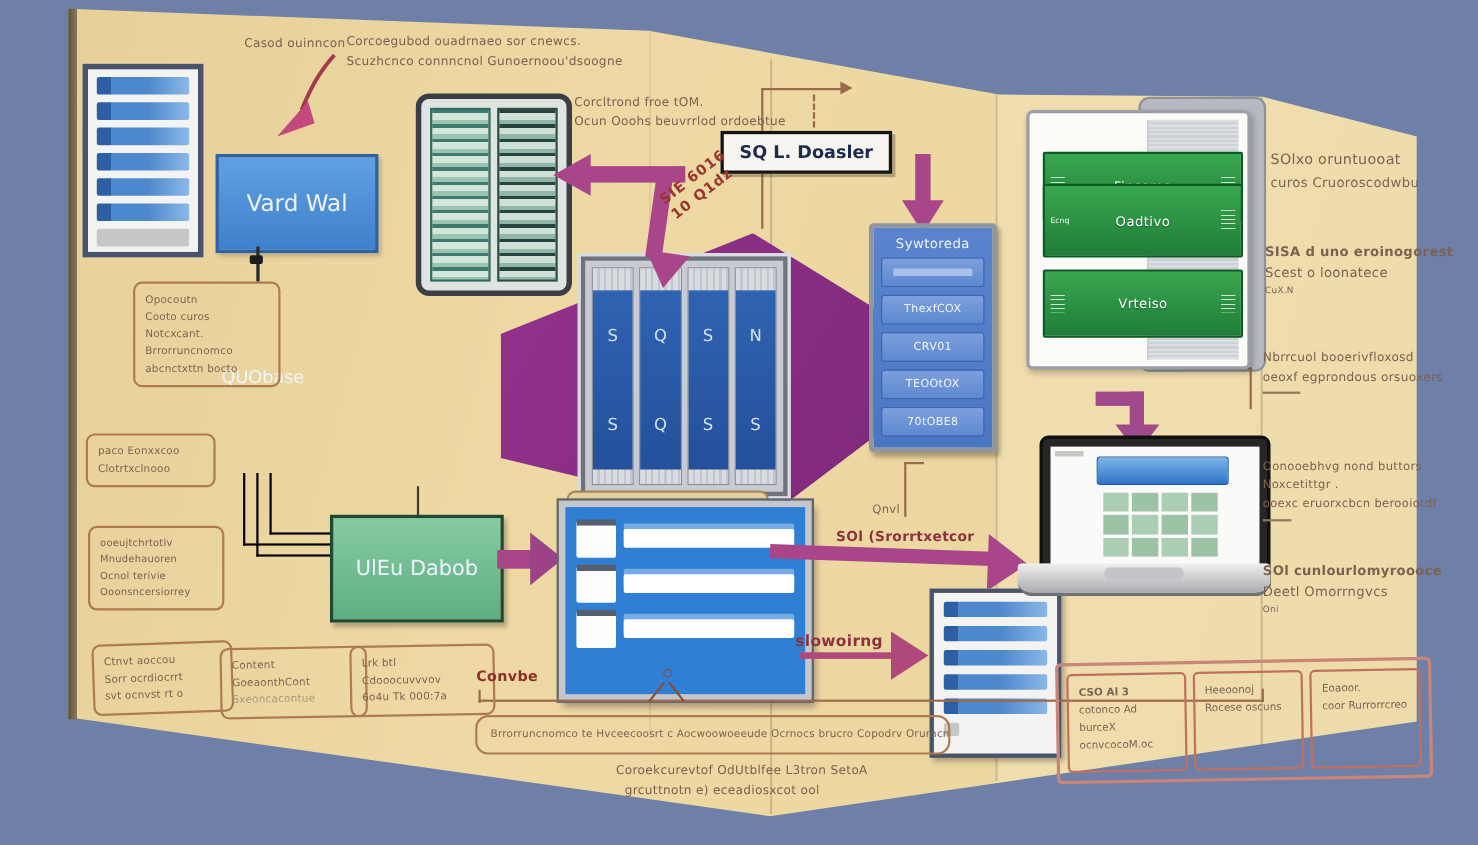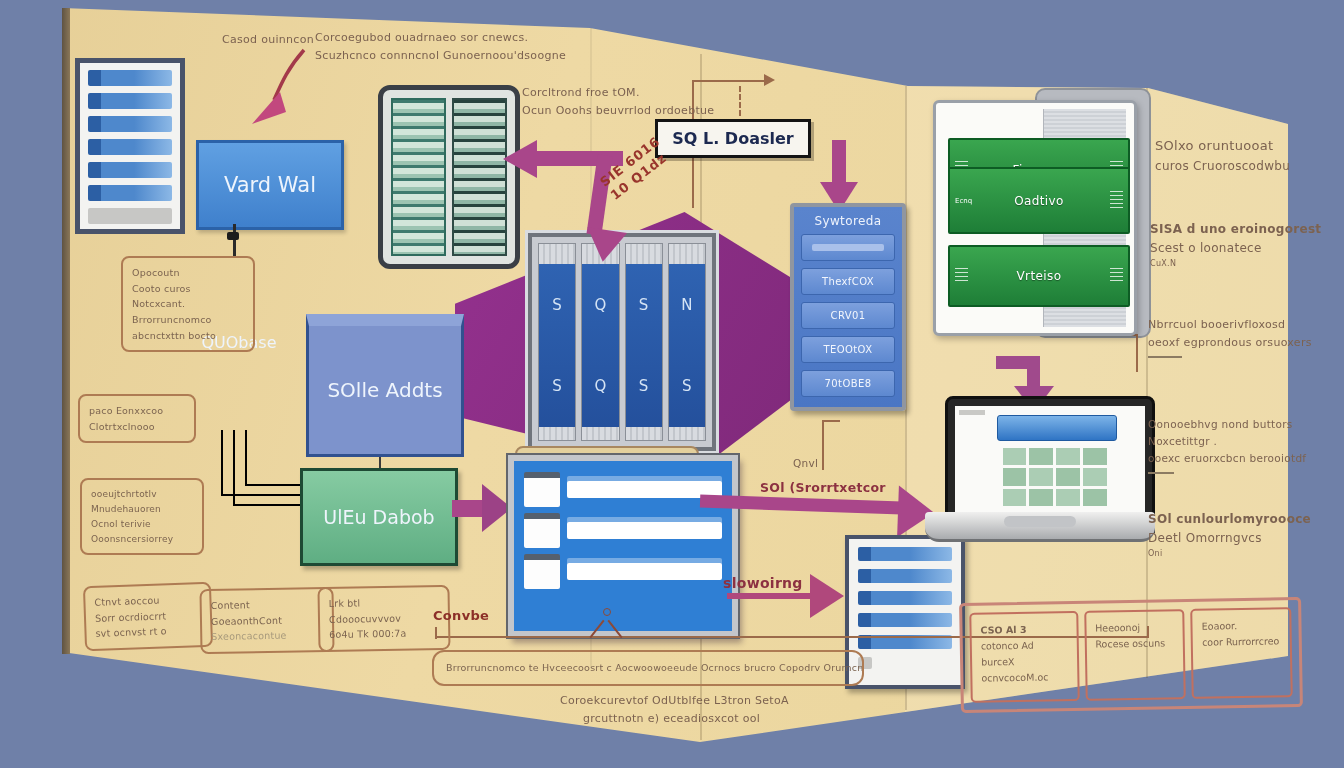--- a/index.html
+++ b/index.html
@@ -210,24 +210,20 @@
 
   <div class="note-box" style="left:78px;top:256px;width:112px;z-index:5;margin-left:43px;">
     <div>Opocoutn</div>
     <div>Cooto curos</div>
     <div>Notcxcant.</div>
     <div>Brrorruncnomco</div>
     <div>abcnctxttn bocto</div>
   </div>
 
 
-  <div class="blue-box" style="left:306px;top:314px;width:152px;height:128px;z-index:3;
-       background:#7d93cc;border:3px solid #31518f;border-top:12px solid #8ea4d8;font-size:20px;">
-    <span>SOlle Addts</span>
-  </div>
 
   <div class="note-box" style="left:78px;top:394px;width:96px;z-index:5;">
     <div>paco Eonxxcoo</div>
     <div>Clotrtxclnooo</div>
   </div>
 
   <div class="note-box" style="left:80px;top:478px;width:102px;font-size:9px;z-index:5;">
     <div>ooeujtchrtotlv</div>
     <div>Mnudehauoren</div>
     <div>Ocnol terivie</div>
@@ -395,21 +391,21 @@
   <div class="line" style="left:435px;top:627px;width:2px;height:12px;z-index:4;"></div>
   <div class="line" style="left:1147px;top:626px;width:2px;height:12px;z-index:4;"></div>
   <div class="line" style="left:596px;top:618px;width:2px;height:22px;transform:rotate(38deg);background:#8c4a38;z-index:4;"></div>
   <div class="line" style="left:614px;top:618px;width:2px;height:22px;transform:rotate(-38deg);background:#8c4a38;z-index:4;"></div>
   <div class="abs" style="left:603px;top:608px;width:6px;height:6px;border:1.5px solid #8c4a38;border-radius:50%;z-index:4;"></div>
 
   <div class="note-box" style="left:432px;top:650px;width:404px;border-radius:12px;padding:8px 12px;
        font-size:9.5px;white-space:nowrap;overflow:hidden;z-index:5;">Brrorruncnomco te Hvceecoosrt c    Aocwoowoeeude Ocrnocs brucro Copodrv Orurncn Ecourcy/e</div>
   <div class="txt" style="left:560px;top:692px;z-index:5;">
     <div>Coroekcurevtof OdUtblfee L3tron SetoA</div>
-    <div style="margin-left:23px;">grcuttnotn e) eceadiosxcot ool</div>
+    <div style="margin-left:8px;">grcuttnotn e) eceadiosxcot ool</div>
   </div>
 
   <div class="abs" style="left:960px;top:600px;width:322px;height:90px;border:3px solid #c88578;
        border-radius:5px;transform:rotate(-1deg);z-index:5;display:flex;gap:6px;padding:7px;">
     <div class="pink-box" style="position:relative;flex:1.1;">
       <div style="font-weight:bold;">CSO Al 3</div>
       <div>cotonco Ad burceX</div>
       <div>ocnvcocoM.oc</div>
     </div>
     <div class="pink-box" style="position:relative;flex:1;">

